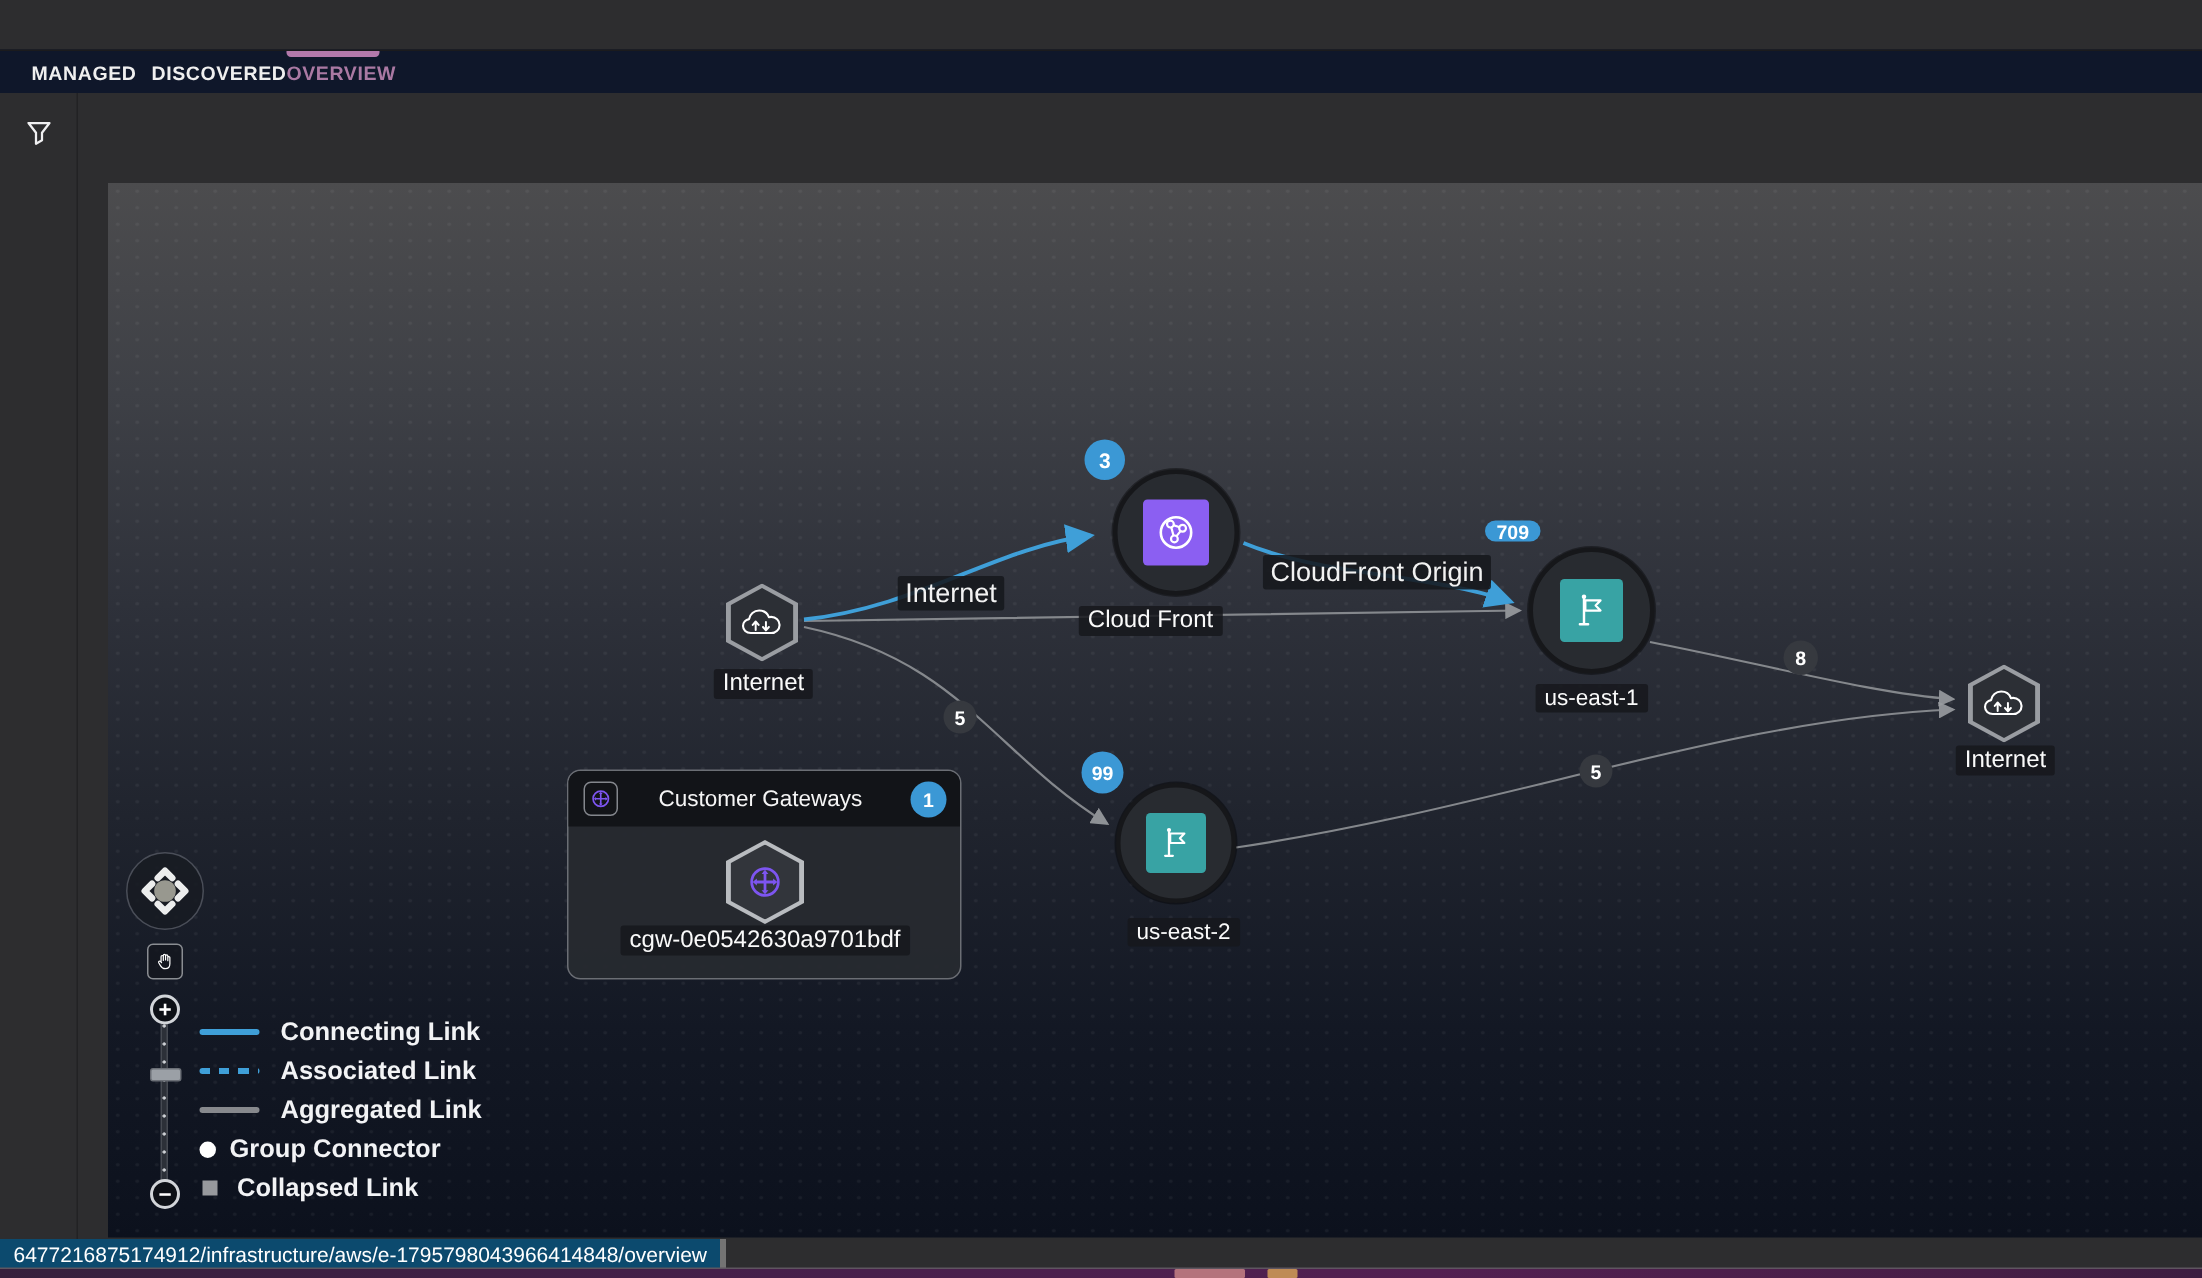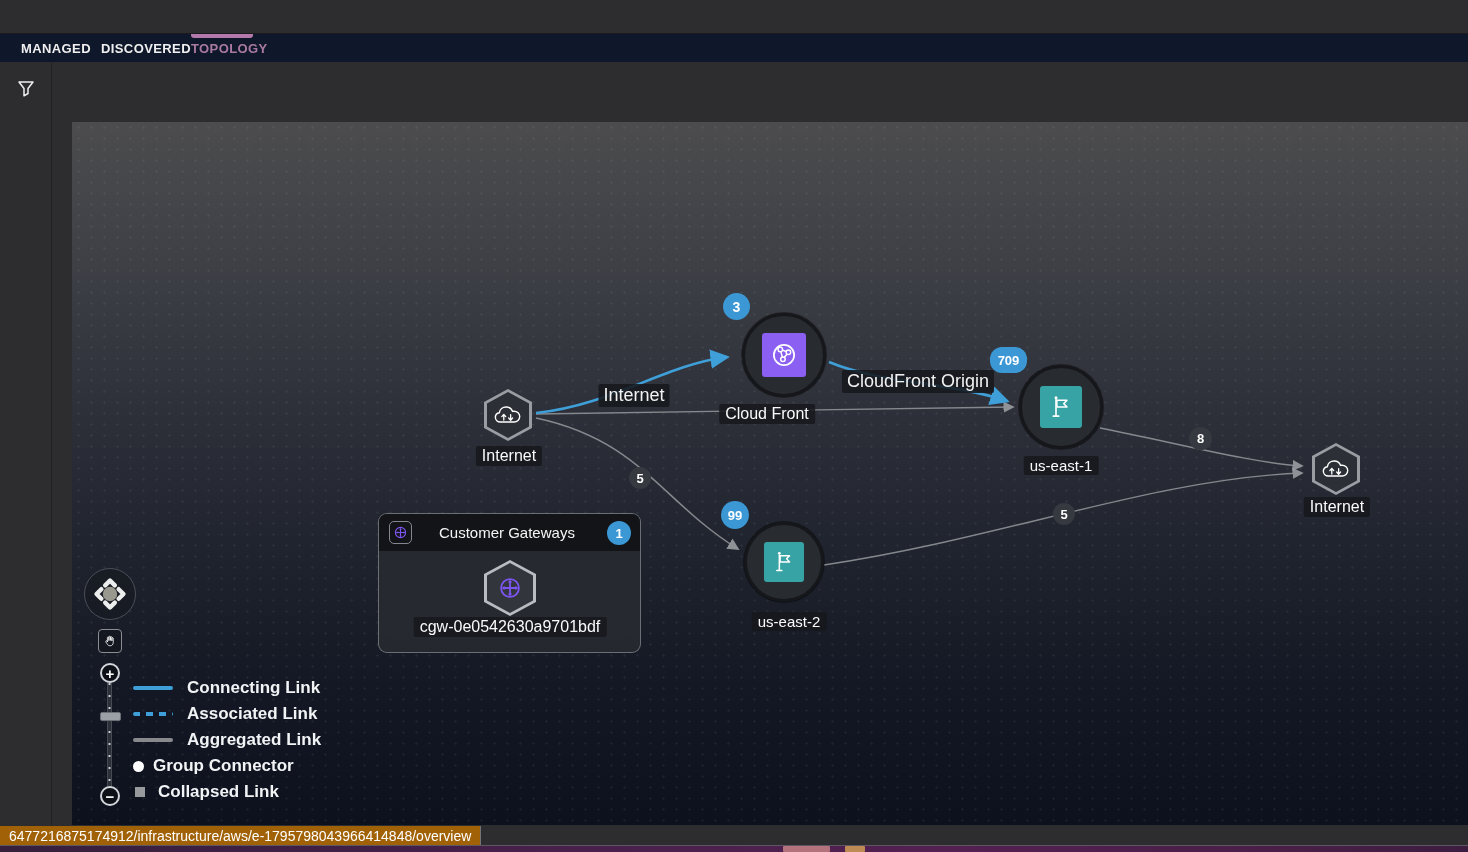--- a/index.html
+++ b/index.html
@@ -80,39 +80,39 @@
   .legend-row { position:absolute; display:flex; align-items:center; height:14px; }
   .legend-text { color:#f2f3f5; font-size:17px; font-weight:bold; white-space:nowrap; }
   .sw-line { width:40px; height:4px; border-radius:2px; margin-right:14px; }
   .sw-blue { background:#3f9fd8; }
   .sw-dash { background:repeating-linear-gradient(90deg,#3f9fd8 0 7px, transparent 7px 13px); }
   .sw-gray { background:#87898d; }
   .sw-dot { width:11px; height:11px; border-radius:50%; background:#fff; margin-right:9px; }
   .sw-square { width:10px; height:10px; background:#97999d; margin-left:2px; margin-right:13px; }
 
   
-  .status-bar { position:absolute; left:0; top:826px; height:21px; background:#a16207;
+  .status-bar { position:absolute; left:0; top:826px; height:21px; background:#0c4a6e;
          color:#fff; font-size:14px; line-height:21px; padding:0 9px; white-space:nowrap;
-         border-right:1px solid #737373; }
+         border-right:4px solid #737373; }
   .bottom-band { position:absolute; left:0; top:825px; width:1468px; height:20px; background:#2d2e31; z-index:-1; }
   .taskbar-sliver { position:absolute; left:0; top:845px; width:1468px; height:7px;
          background:linear-gradient(90deg,#36203c 0%,#46204a 35%,#532051 65%,#471e46 90%,#3c1d40 100%);
          border-top:1px solid #5e5660; }
   .tb-seg { position:absolute; top:846px; height:6px; border-radius:1px; }
 </style>
 </head>
 <body>
 
 <div class="app">
 
 
   <div class="nav2">
     <div class="tab" style="left:21px">MANAGED</div>
     <div class="tab" style="left:101px">DISCOVERED</div>
-    <div class="tab active" style="left:191px">TOPOLOGY</div>
+    <div class="tab active" style="left:191px">OVERVIEW</div>
     <div class="tab-indicator" style="left:191px; top:0; width:62px"></div>
   </div>
 
   <div class="sidebar">
     <div class="filter-btn">
       <svg width="20" height="20" viewBox="0 0 20 20">
         <path d="M3 4 H17 L12 10.5 V15.5 L8 17.8 V10.5 Z" fill="none" stroke="#f0f0f2" stroke-width="1.5" stroke-linejoin="round"></path>
       </svg>
     </div>
   </div>
@@ -192,21 +192,21 @@
 
     <div class="circle-node" style="left:947px; top:243px; width:84px; height:84px">
       <div class="icon-sq" style="width:42px; height:42px; background:#38a3a4">
         <svg width="30" height="30" viewBox="0 0 24 24">
           <circle cx="8" cy="4.6" r="1.2" fill="#fff"></circle>
           <path d="M8 6 V19.3 M5.8 19.3 H10.2" stroke="#fff" stroke-width="1.3" fill="none" stroke-linecap="round"></path>
           <path d="M8.7 6.6 H16.8 L14.2 9.3 L16.8 12 H8.7 Z" fill="none" stroke="#fff" stroke-width="1.2" stroke-linejoin="round"></path>
         </svg>
       </div>
     </div>
-    <div class="badge-blue" style="left:918px; top:225px; width:37px; height:26px; border-radius:12px; font-size:13px">709</div>
+    <div class="badge-blue" style="left:918px; top:225px; width:37px; height:14px; border-radius:12px; font-size:13px">709</div>
     <div class="node-label sm" style="left:989px; top:334px">us-east-1</div>
 
     <div class="circle-node" style="left:672px; top:400px; width:80px; height:80px">
       <div class="icon-sq" style="width:40px; height:40px; background:#38a3a4">
         <svg width="28" height="28" viewBox="0 0 24 24">
           <circle cx="8" cy="4.6" r="1.2" fill="#fff"></circle>
           <path d="M8 6 V19.3 M5.8 19.3 H10.2" stroke="#fff" stroke-width="1.3" fill="none" stroke-linecap="round"></path>
           <path d="M8.7 6.6 H16.8 L14.2 9.3 L16.8 12 H8.7 Z" fill="none" stroke="#fff" stroke-width="1.2" stroke-linejoin="round"></path>
         </svg>
       </div>

